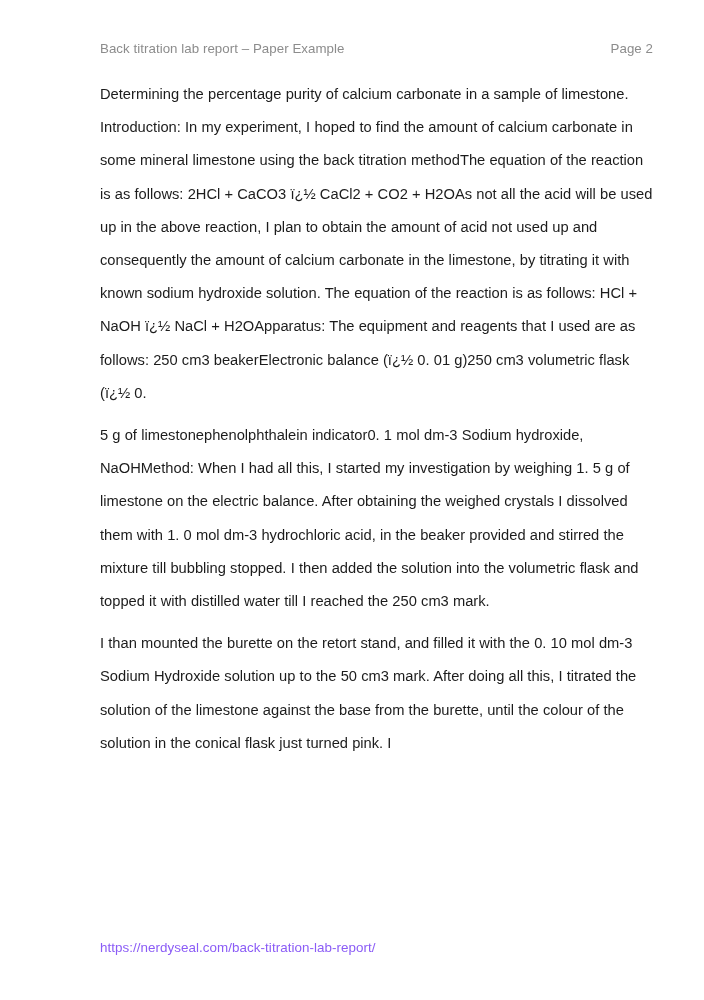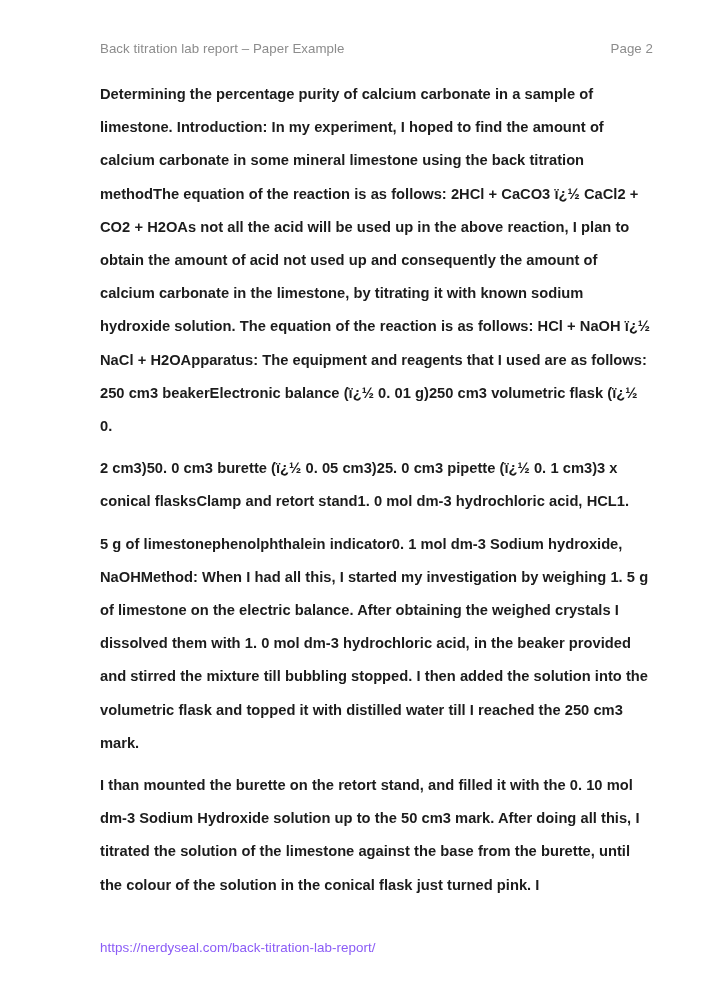--- a/index.html
+++ b/index.html
@@ -62,21 +62,20 @@
   }
 
   .para {
     margin: 0 0 9px 0;
     color: #1c1c1c;
     font-size: 14.7px;
     line-height: 33.2px;
     text-align: left;
     word-spacing: 0.1px;
     hyphens: none;
-    font-weight: bold;
   }
   .para:last-child {
     margin-bottom: 0;
   }
 
   
   .footer {
     position: absolute;
     left: 100px;
     top: 938px;
@@ -93,20 +92,19 @@
 
 <div class="page">
 
   <div class="runhead">
     <span class="runhead-title">Back titration lab report – Paper Example</span>
     <span class="runhead-page">Page 2</span>
   </div>
 
   <div class="body-col">
     <p class="para">Determining the percentage purity of calcium carbonate in a sample of limestone. Introduction: In my experiment, I hoped to find the amount of calcium carbonate in some mineral limestone using the back titration methodThe equation of the reaction is as follows: 2HCl + CaCO3 ï¿½ CaCl2 + CO2 + H2OAs not all the acid will be used up in the above reaction, I plan to obtain the amount of acid not used up and consequently the amount of calcium carbonate in the limestone, by titrating it with known sodium hydroxide solution. The equation of the reaction is as follows: HCl + NaOH ï¿½ NaCl + H2OApparatus: The equipment and reagents that I used are as follows: 250 cm3 beakerElectronic balance (ï¿½ 0. 01 g)250 cm3 volumetric flask (ï¿½ 0.</p>
-    <p class="para">2 cm3)50. 0 cm3 burette (ï¿½ 0. 05 cm3)25. 0 cm3 pipette (ï¿½ 0. 1 cm3)3 x conical flasksClamp and retort stand1. 0 mol dm-3 hydrochloric acid, HCL1.</p>
     <p class="para">5 g of limestonephenolphthalein indicator0. 1 mol dm-3 Sodium hydroxide, NaOHMethod: When I had all this, I started my investigation by weighing 1. 5 g of limestone on the electric balance. After obtaining the weighed crystals I dissolved them with 1. 0 mol dm-3 hydrochloric acid, in the beaker provided and stirred the mixture till bubbling stopped. I then added the solution into the volumetric flask and topped it with distilled water till I reached the 250 cm3 mark.</p>
     <p class="para">I than mounted the burette on the retort stand, and filled it with the 0. 10 mol dm-3 Sodium Hydroxide solution up to the 50 cm3 mark. After doing all this, I titrated the solution of the limestone against the base from the burette, until the colour of the solution in the conical flask just turned pink. I</p>
   </div>
 
   <a class="footer" href="#">https://nerdyseal.com/back-titration-lab-report/</a>
 
 </div>
 
 </body></html>

